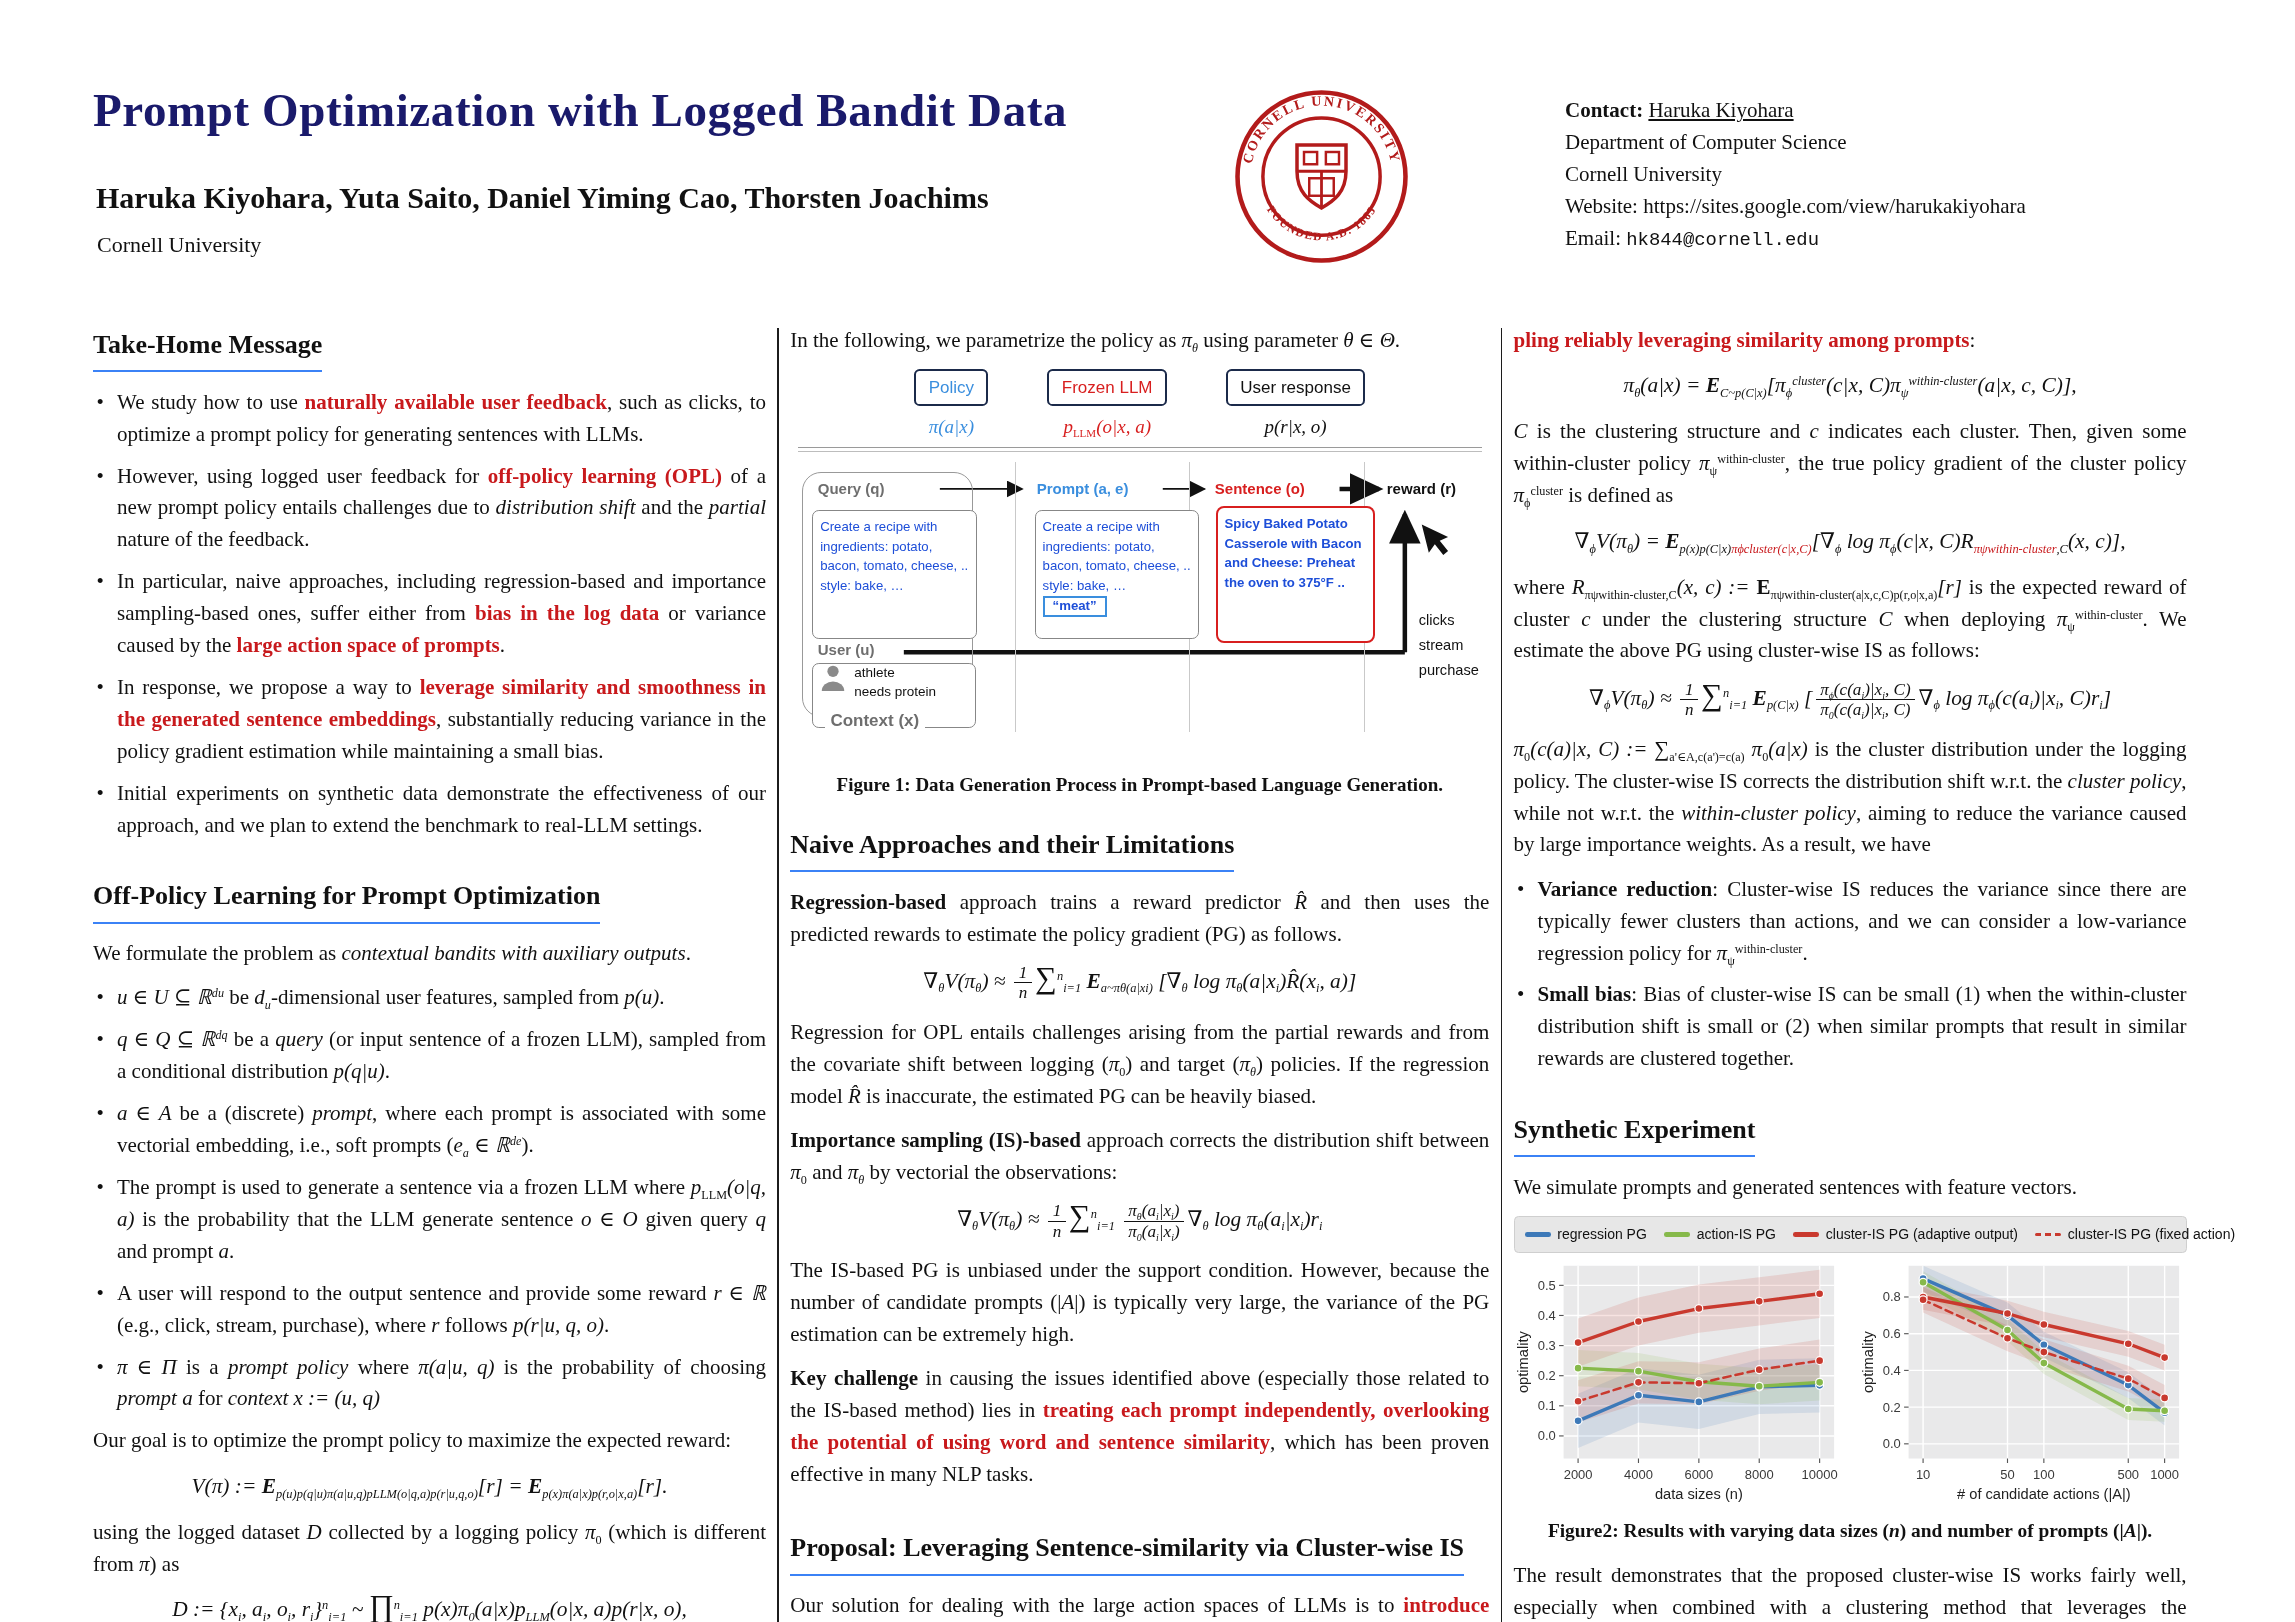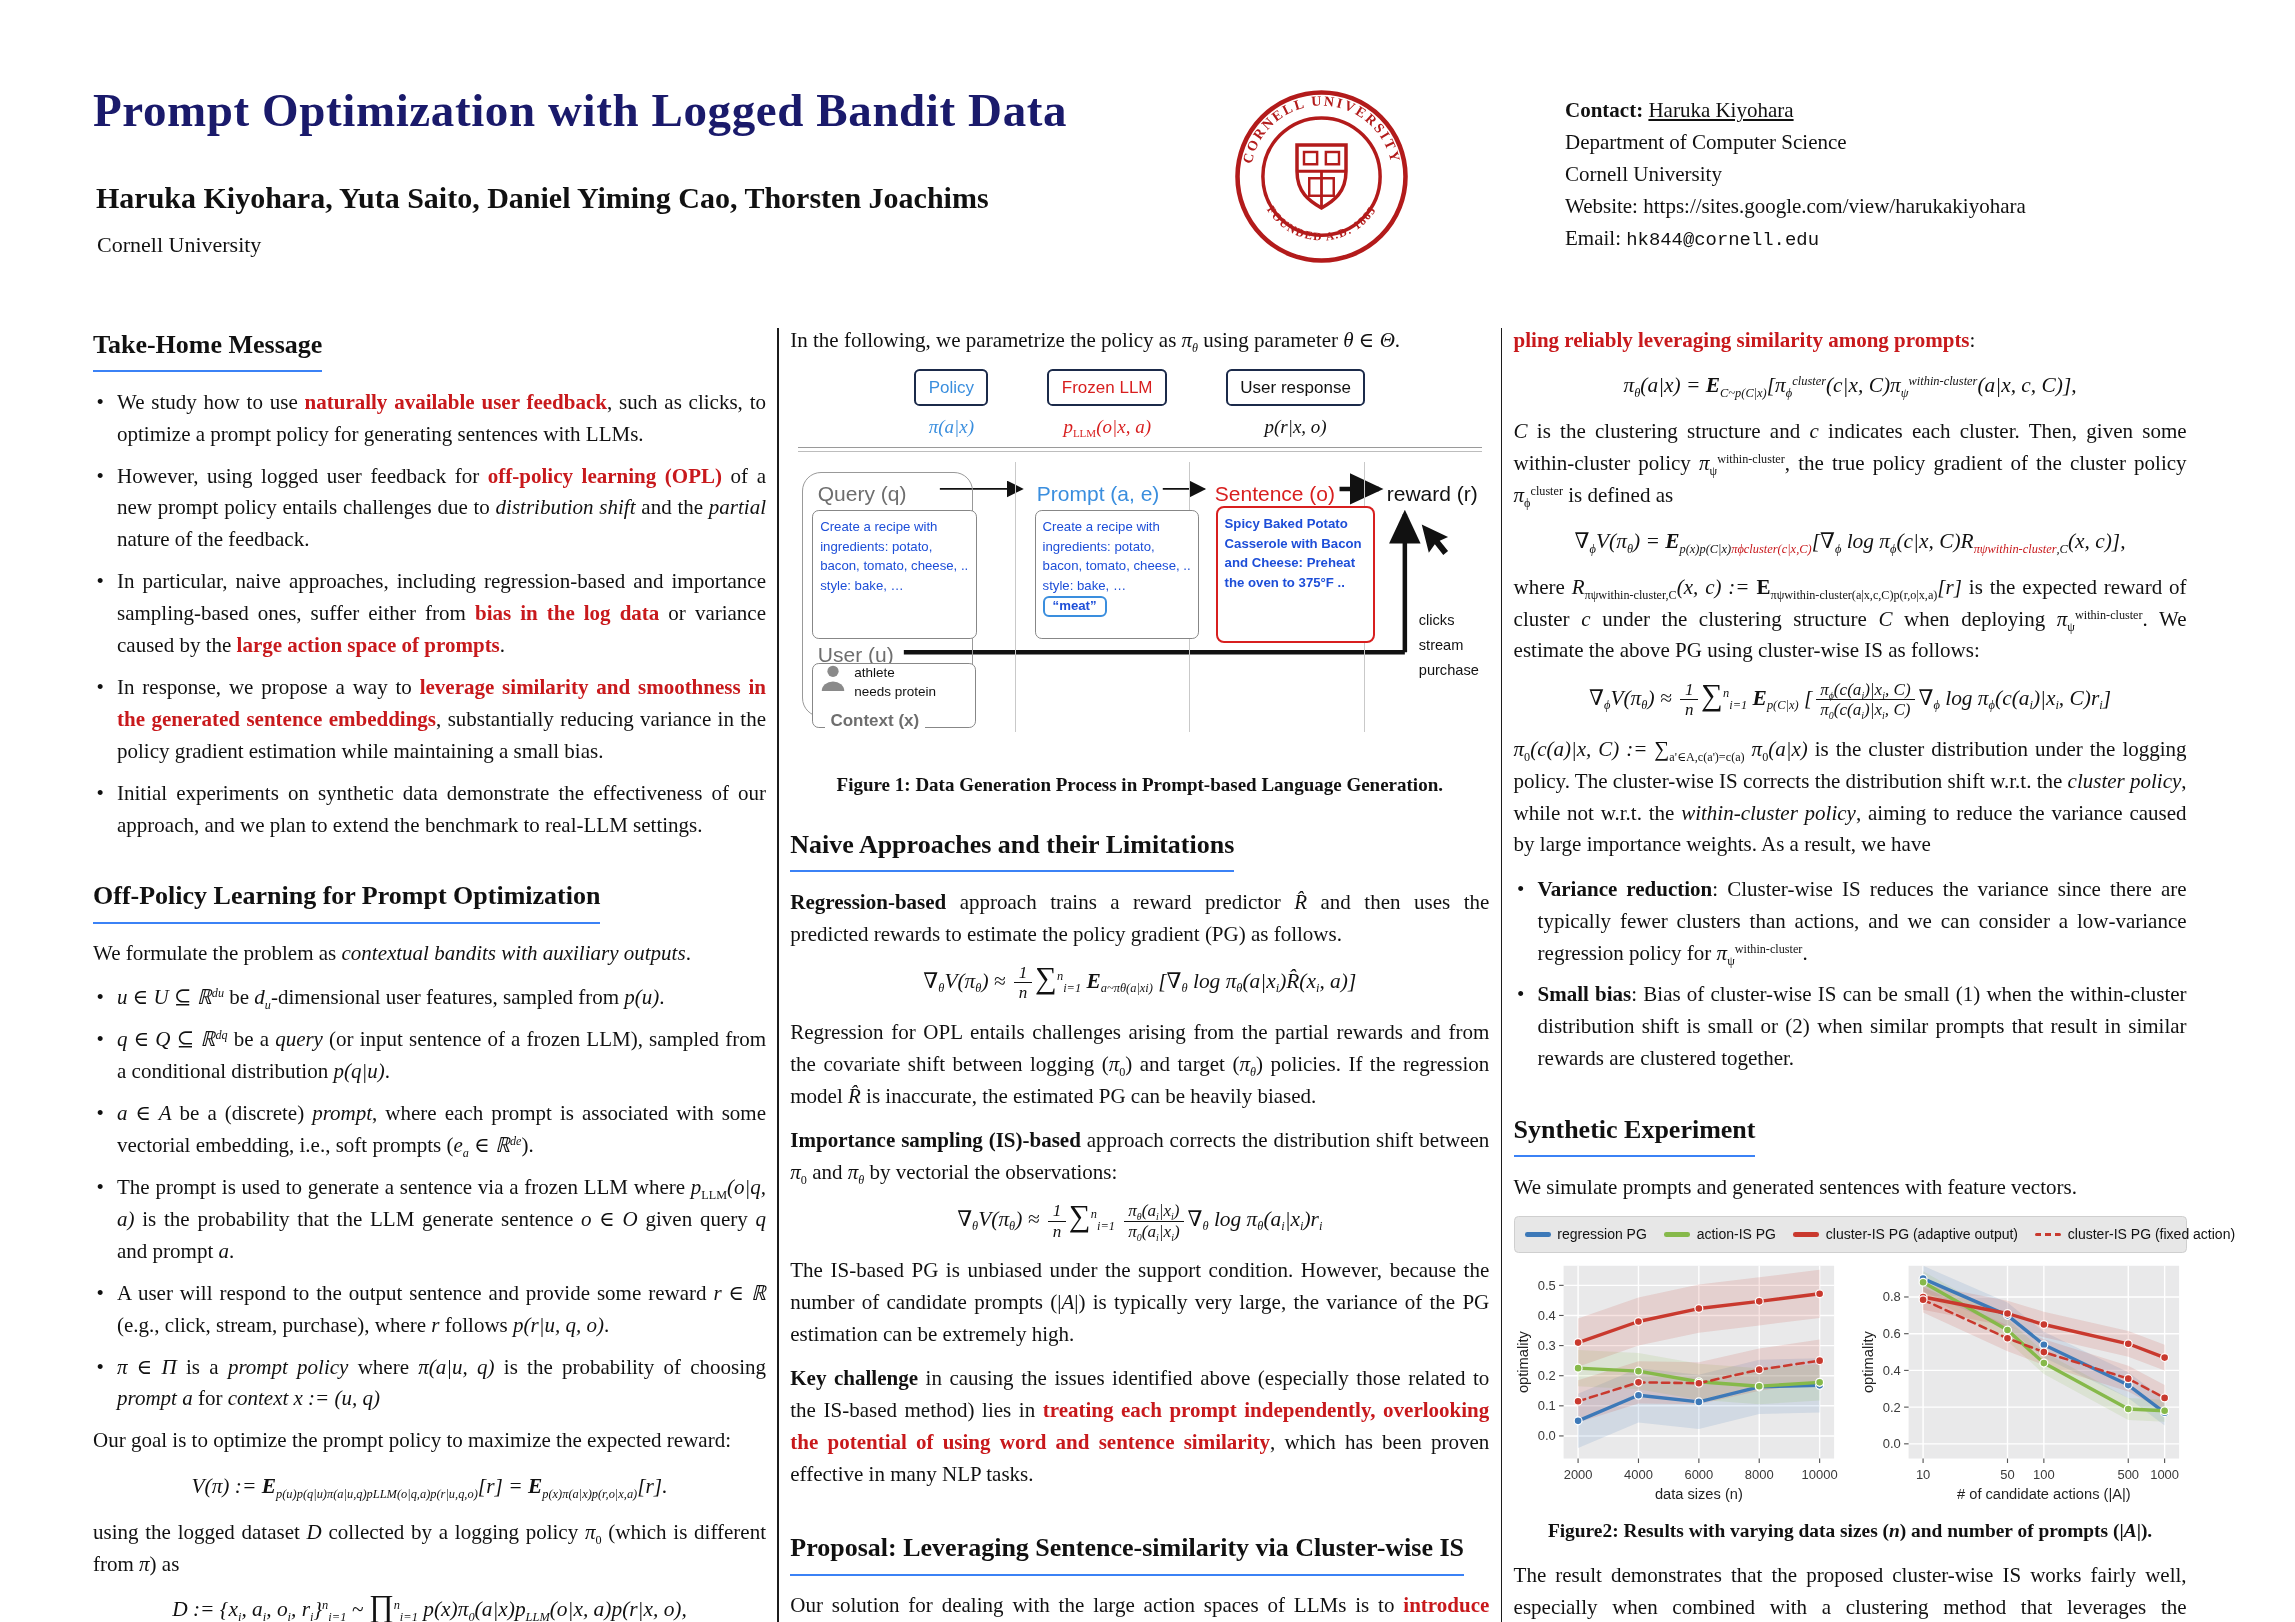--- a/index.html
+++ b/index.html
@@ -46,25 +46,25 @@
         font-family:"Liberation Sans","DejaVu Sans",sans-serif;}
   .f1-heads{position:absolute;left:0;top:0;width:100%;display:flex;justify-content:center;gap:59px;}
   .f1-head{display:flex;flex-direction:column;align-items:center;gap:6.8px;}
   .f1-box{border:2px solid var(--boxnavy);border-radius:5.6px;padding:3.4px 12.4px;font-size:17px;background:#fff;}
   .f1-formula{font-family:"Liberation Serif",serif;font-size:19px;}
   .c-blue{color:var(--figblue);} .c-red{color:var(--figred);} .c-gray{color:var(--graylabel);}
   .f1-dbl{position:absolute;left:0;top:78px;width:100%;height:2.3px;border-top:1.4px solid #9a9a9a;border-bottom:1.4px solid #bdbdbd;}
   .f1-flow{position:absolute;left:0;top:89px;width:684px;height:282px;}
   .f1-sep{position:absolute;top:3.4px;bottom:8px;width:1.1px;background:#c9c9c9;}
   .f1-ctx{position:absolute;left:4.5px;top:13.5px;width:169px;height:243px;border:1.7px solid #999;border-radius:19px;}
-  .f1-stage{position:absolute;top:20px;font-size:21px;font-weight:400;}
+  .f1-stage{position:absolute;top:20px;font-size:15px;font-weight:700;}
   .f1-tbox{position:absolute;border:1.7px solid #878787;border-radius:6.8px;background:#fff;
            padding:5.6px 6.8px;font-size:13.2px;line-height:1.5;color:#1d4ed8;}
   .f1-sent{border:2.8px solid var(--figred);border-radius:8px;font-weight:600;}
-  .chip{display:inline-block;border:2.3px solid var(--figblue);border-radius:6px;padding:0 8px;font-weight:700;line-height:1.25;}
+  .chip{display:inline-block;border:2.3px solid var(--figblue);border-radius:0;padding:0 8px;font-weight:700;line-height:1.25;}
   .f1-user{position:absolute;left:14.6px;top:205px;width:148px;height:63px;border:1.7px solid #878787;border-radius:6.8px;
            background:#fff;display:flex;align-items:flex-start;gap:8px;padding:0 6.8px;font-size:13.5px;line-height:1.4;}
   .f1-ctxlabel{position:absolute;left:27px;top:250px;background:#fff;padding:0 5.6px;font-size:17px;font-weight:700;}
   .f1-feedback{position:absolute;left:621px;font-size:14.6px;color:#111;}
   .f1-caption{text-align:center;font-family:"Liberation Serif",serif;font-weight:700;font-size:19px;margin:18px 0 0 0;}
   
   .fig2{margin-top:4.5px;}
   .legend{display:flex;align-items:center;gap:17px;background:#e7e7e7;border:1.1px solid #cfcfcf;border-radius:4.5px;
           padding:6.8px 10px;font-family:"Liberation Sans","DejaVu Sans",sans-serif;font-size:14px;color:#111;
           justify-content:space-between;}

